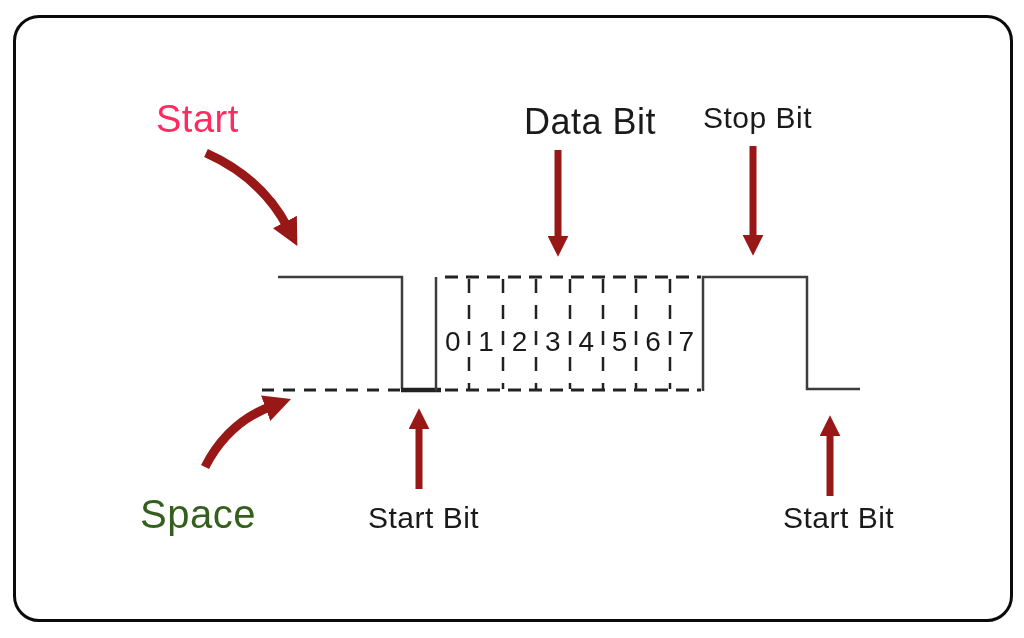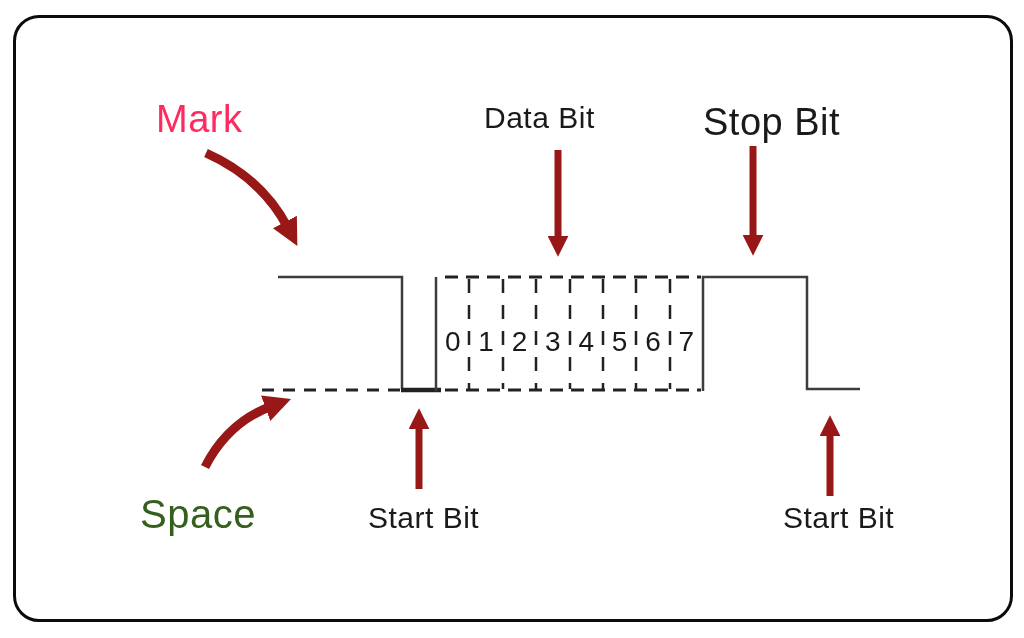--- a/index.html
+++ b/index.html
@@ -23,22 +23,22 @@
 
   
   .arrow{stroke:var(--c-arrow,#981818);fill:none;}
   .arrow.straight{stroke-width:7;}
   .arrow.curved{stroke-width:9;}
 
   
   .lbl{position:absolute;white-space:nowrap;color:var(--c-text,#1a1a1a);font-weight:500;letter-spacing:0.5px;}
   .lbl-mark{left:156px;top:98px;font-size:38px;color:var(--c-mark_label,#ff2a5f);}
   .lbl-space{left:140px;top:492px;font-size:40px;color:var(--c-space_label,#355f1d);}
-  .lbl-data-bit{left:484px;top:101px;font-size:30px;}
-  .lbl-stop-bit{left:703px;top:101px;font-size:38px;}
+  .lbl-data-bit{left:524px;top:101px;font-size:36px;}
+  .lbl-stop-bit{left:703px;top:101px;font-size:30px;}
   .lbl-start-left{left:368px;top:501px;font-size:30px;}
   .lbl-start-right{left:783px;top:501px;font-size:30px;}
 
   
   .bits{
     position:absolute;left:436px;top:324px;width:267px;height:36px;
     display:flex;align-items:center;
   }
   .bits span{
     flex:1;text-align:center;font-size:28px;color:var(--c-text,#1a1a1a);
@@ -75,21 +75,21 @@
   <path class="wave-solid" d="M703,391 V277 H807 V389 H860"></path>
 
   <path class="arrow curved" d="M206,153 Q262,178 288,228" marker-end="url(#ah)"></path>
   <path class="arrow curved" d="M205,467 Q228,422 272,406" marker-end="url(#ah)"></path>
   <path class="arrow straight" d="M558,150 V241" marker-end="url(#ah)"></path>
   <path class="arrow straight" d="M753,146 V240" marker-end="url(#ah)"></path>
   <path class="arrow straight" d="M419,489 V424" marker-end="url(#ah)"></path>
   <path class="arrow straight" d="M830,496 V431" marker-end="url(#ah)"></path>
 </svg>
 
-<div class="lbl lbl-mark">Mark</div>
+<div class="lbl lbl-mark">Start</div>
 <div class="lbl lbl-data-bit">Data Bit</div>
 <div class="lbl lbl-stop-bit">Stop Bit</div>
 <div class="lbl lbl-space">Space</div>
 <div class="lbl lbl-start-left">Start Bit</div>
 <div class="lbl lbl-start-right">Start Bit</div>
 
 <div class="bits">
   <span>0</span>
   <span>1</span>
   <span>2</span>

